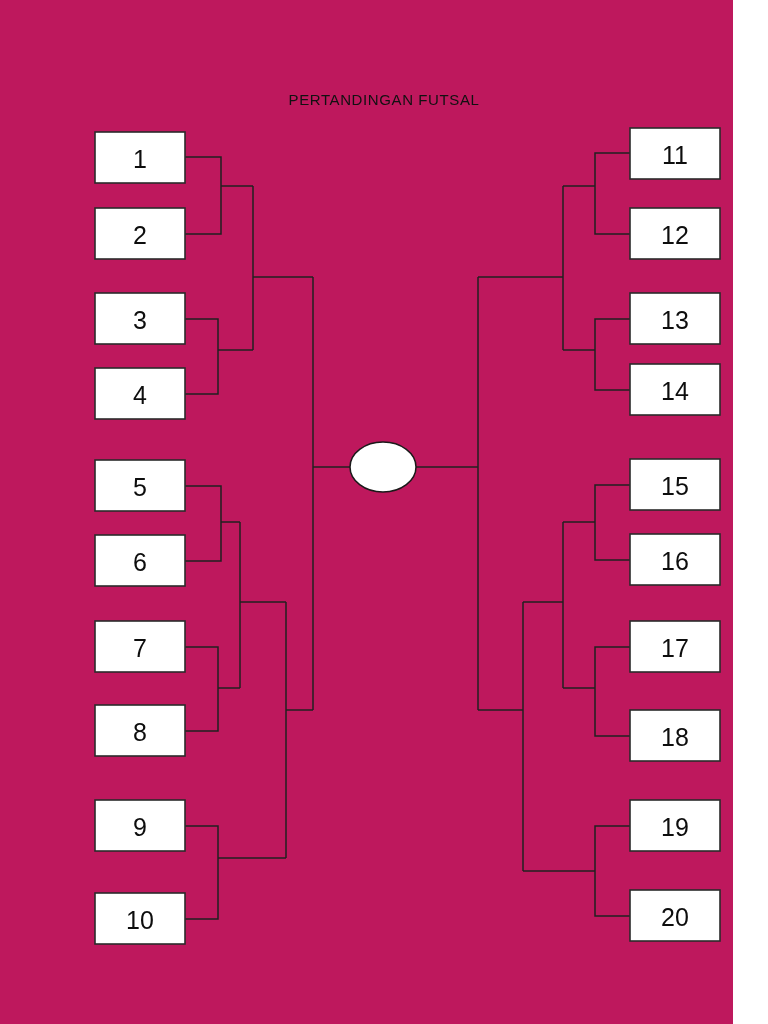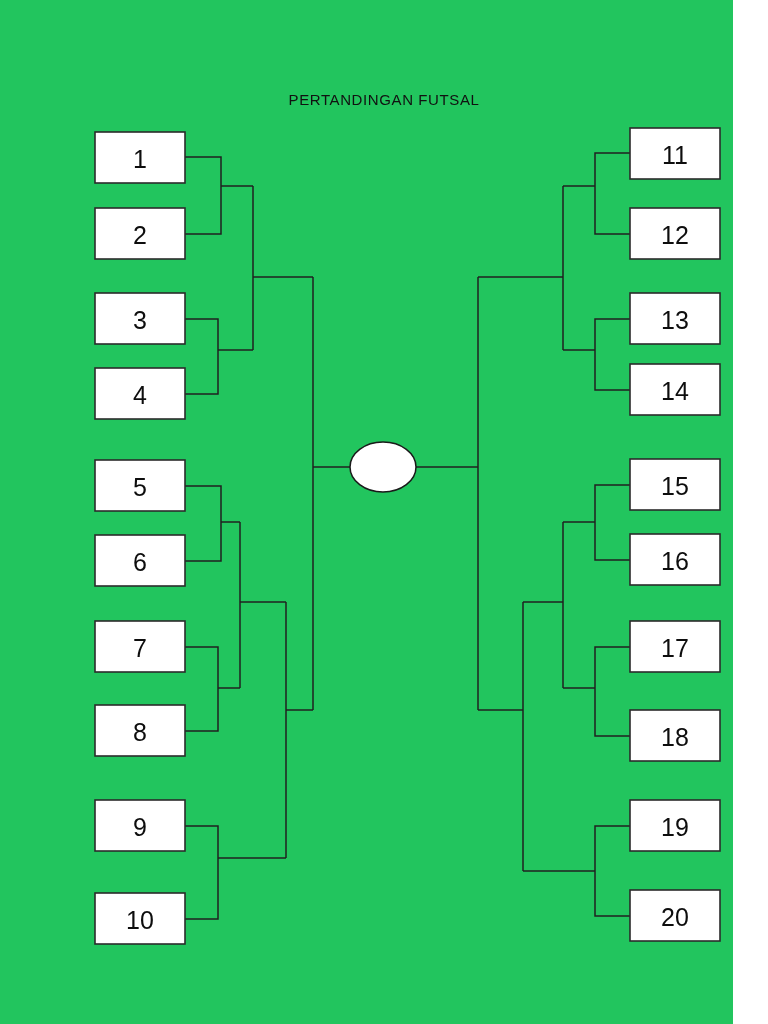--- a/index.html
+++ b/index.html
@@ -11,21 +11,21 @@
     width: 768px;
     height: 1024px;
     font-family: "Liberation Sans", sans-serif;
     position: relative;
     overflow: hidden;
   }
   #page {
     position: relative;
     width: 733px;
     height: 1024px;
-    background: #22c55e;
+    background: #be185d;
   }
   #bracket-svg {
     position: absolute;
     left: 0;
     top: 0;
     width: 768px;
     height: 1024px;
     display: block;
   }
   .title-text {

